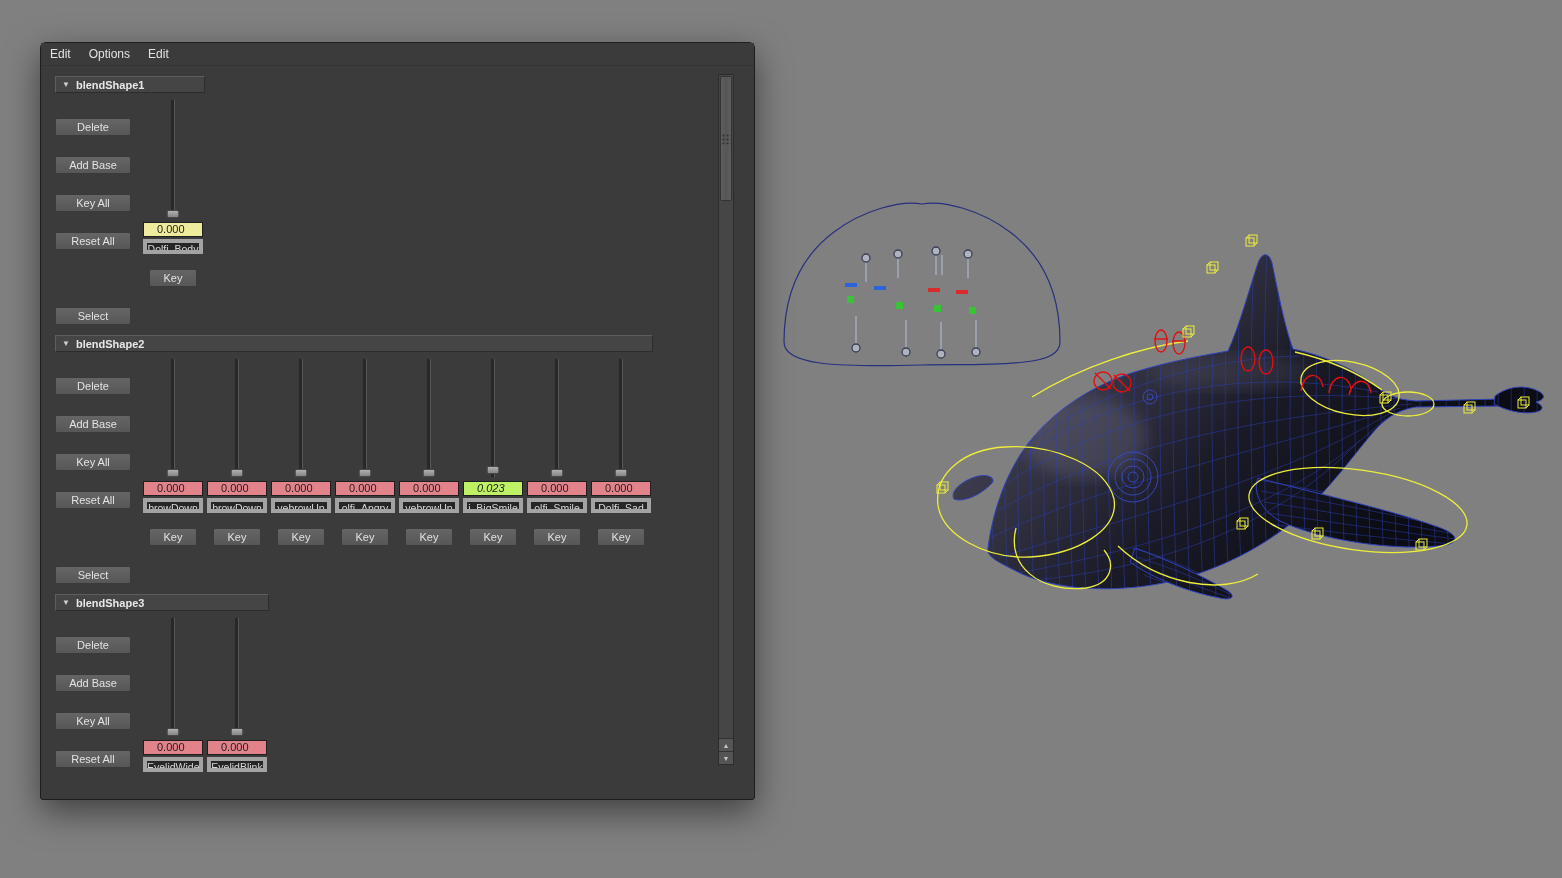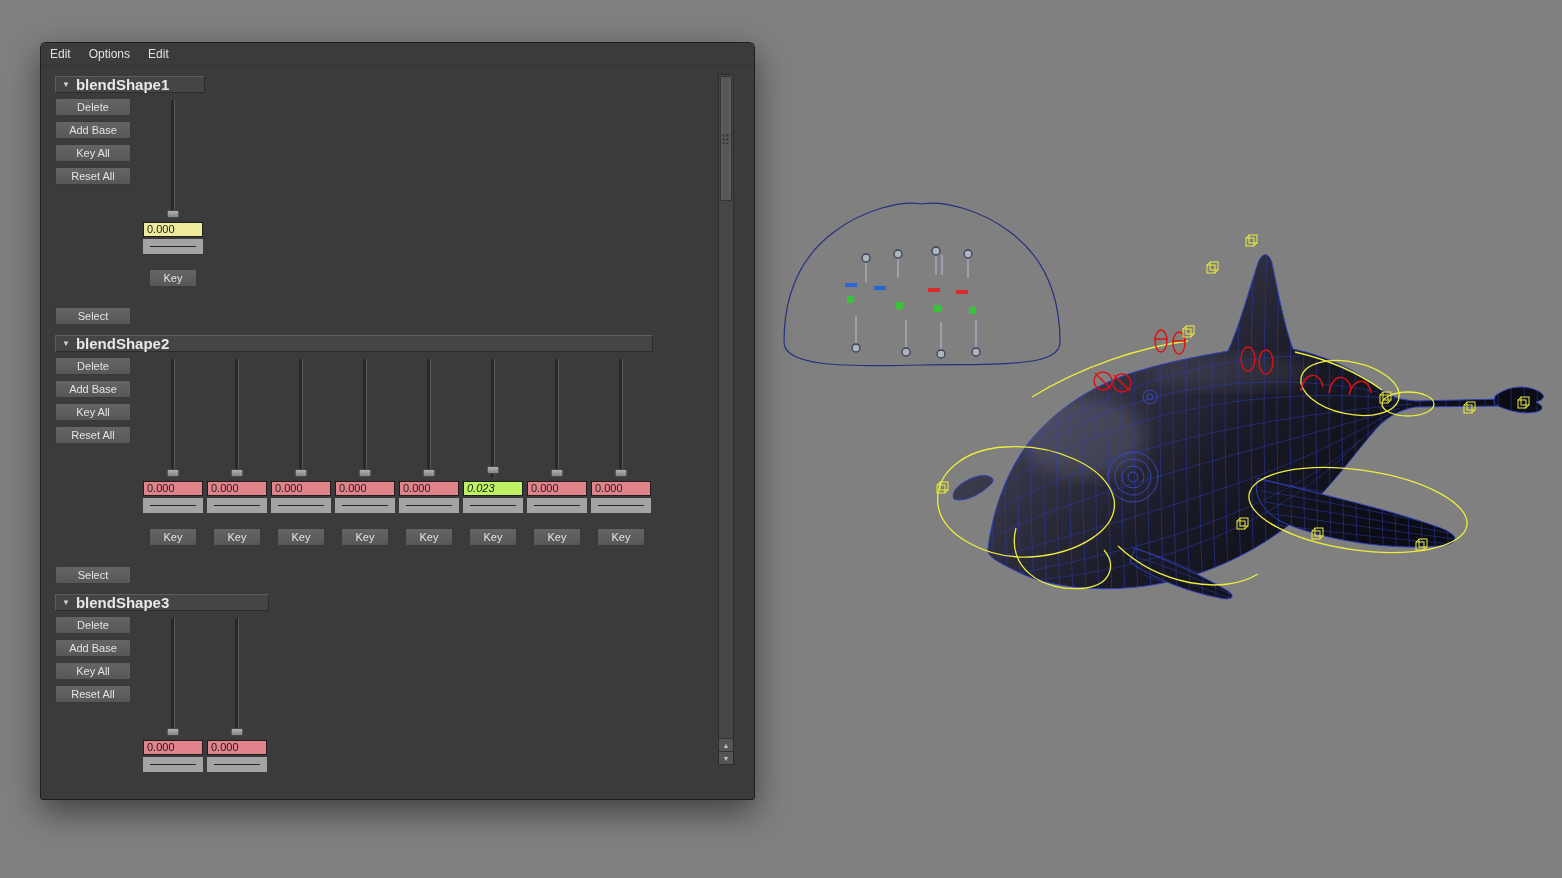--- a/index.html
+++ b/index.html
@@ -41,49 +41,49 @@
   #panels { position:absolute; left:14px; top:10px; right:40px; }
   .panel { margin-bottom:10px; }
   .panel-header {
     display:flex; align-items:center; gap:6px; height:17px; padding-left:6px;
     background:#454545;
     border-top:1px solid #5d5d5d; border-left:1px solid #5d5d5d;
     border-right:1px solid #2c2c2c; border-bottom:1px solid #2c2c2c;
     margin-bottom:5px;
   }
   .tri { font-size:8px; color:#cfcfcf; }
-  .panel-title { font-size:15px; font-weight:bold; color:#e8e8e8; }
+  .panel-title { font-size:11px; font-weight:bold; color:#e8e8e8; }
   .panel-body { display:flex; }
   .btn-col { width:76px; margin-right:10px; }
   .mbtn {
     display:block; width:76px; height:18px; margin-bottom:5px;
     background:linear-gradient(#656565,#575757);
     border:1px solid #3a3a3a; border-radius:2px;
     color:#e3e3e3; font-size:11px; font-family:"Liberation Sans",sans-serif;
-    text-align:center; line-height:15px; cursor:default;
+    text-align:center; line-height:15px; cursor:default;margin-top:20px;
   }
   .sliders { display:flex; }
   .slider-col { width:64px; }
   .track-area { position:relative; height:122px; }
   .track {
     position:absolute; left:50%; top:2px; bottom:2px; width:3px; margin-left:-2px;
     background:#282828; box-shadow:1px 0 0 #575757;
   }
   .handle {
     position:absolute; left:50%; transform:translateX(-50%);
     width:13px; height:8px; border-radius:2px;
     background:linear-gradient(#b0b0b0,#858585); border:1px solid #474747;
   }
   .value-field {
-    height:15px; margin:2px 2px 0; padding-left:3px;
+    height:15px; margin:2px 2px 0; padding-left:13px;
     border:1px solid #1f1f1f; font-size:11px; color:#1d1d1d; line-height:13px;
   }
   .name-field {
     height:15px; margin:2px 2px 0;
-    background:#262626; border:7px solid #a3a3a3;
+    background:#262626; border:4px solid #a3a3a3;
     color:#d6d6d6; font-size:10.5px; line-height:13px; text-align:center;
     white-space:nowrap; overflow:hidden;
   }
   .key-btn { width:48px; margin:15px auto 0; }
   .select-btn { margin-top:20px; }
 
   
   .scrollbar {
     position:absolute; right:20px; top:8px; bottom:10px; width:16px;
     background:#464646; border:1px solid #2c2c2c;

